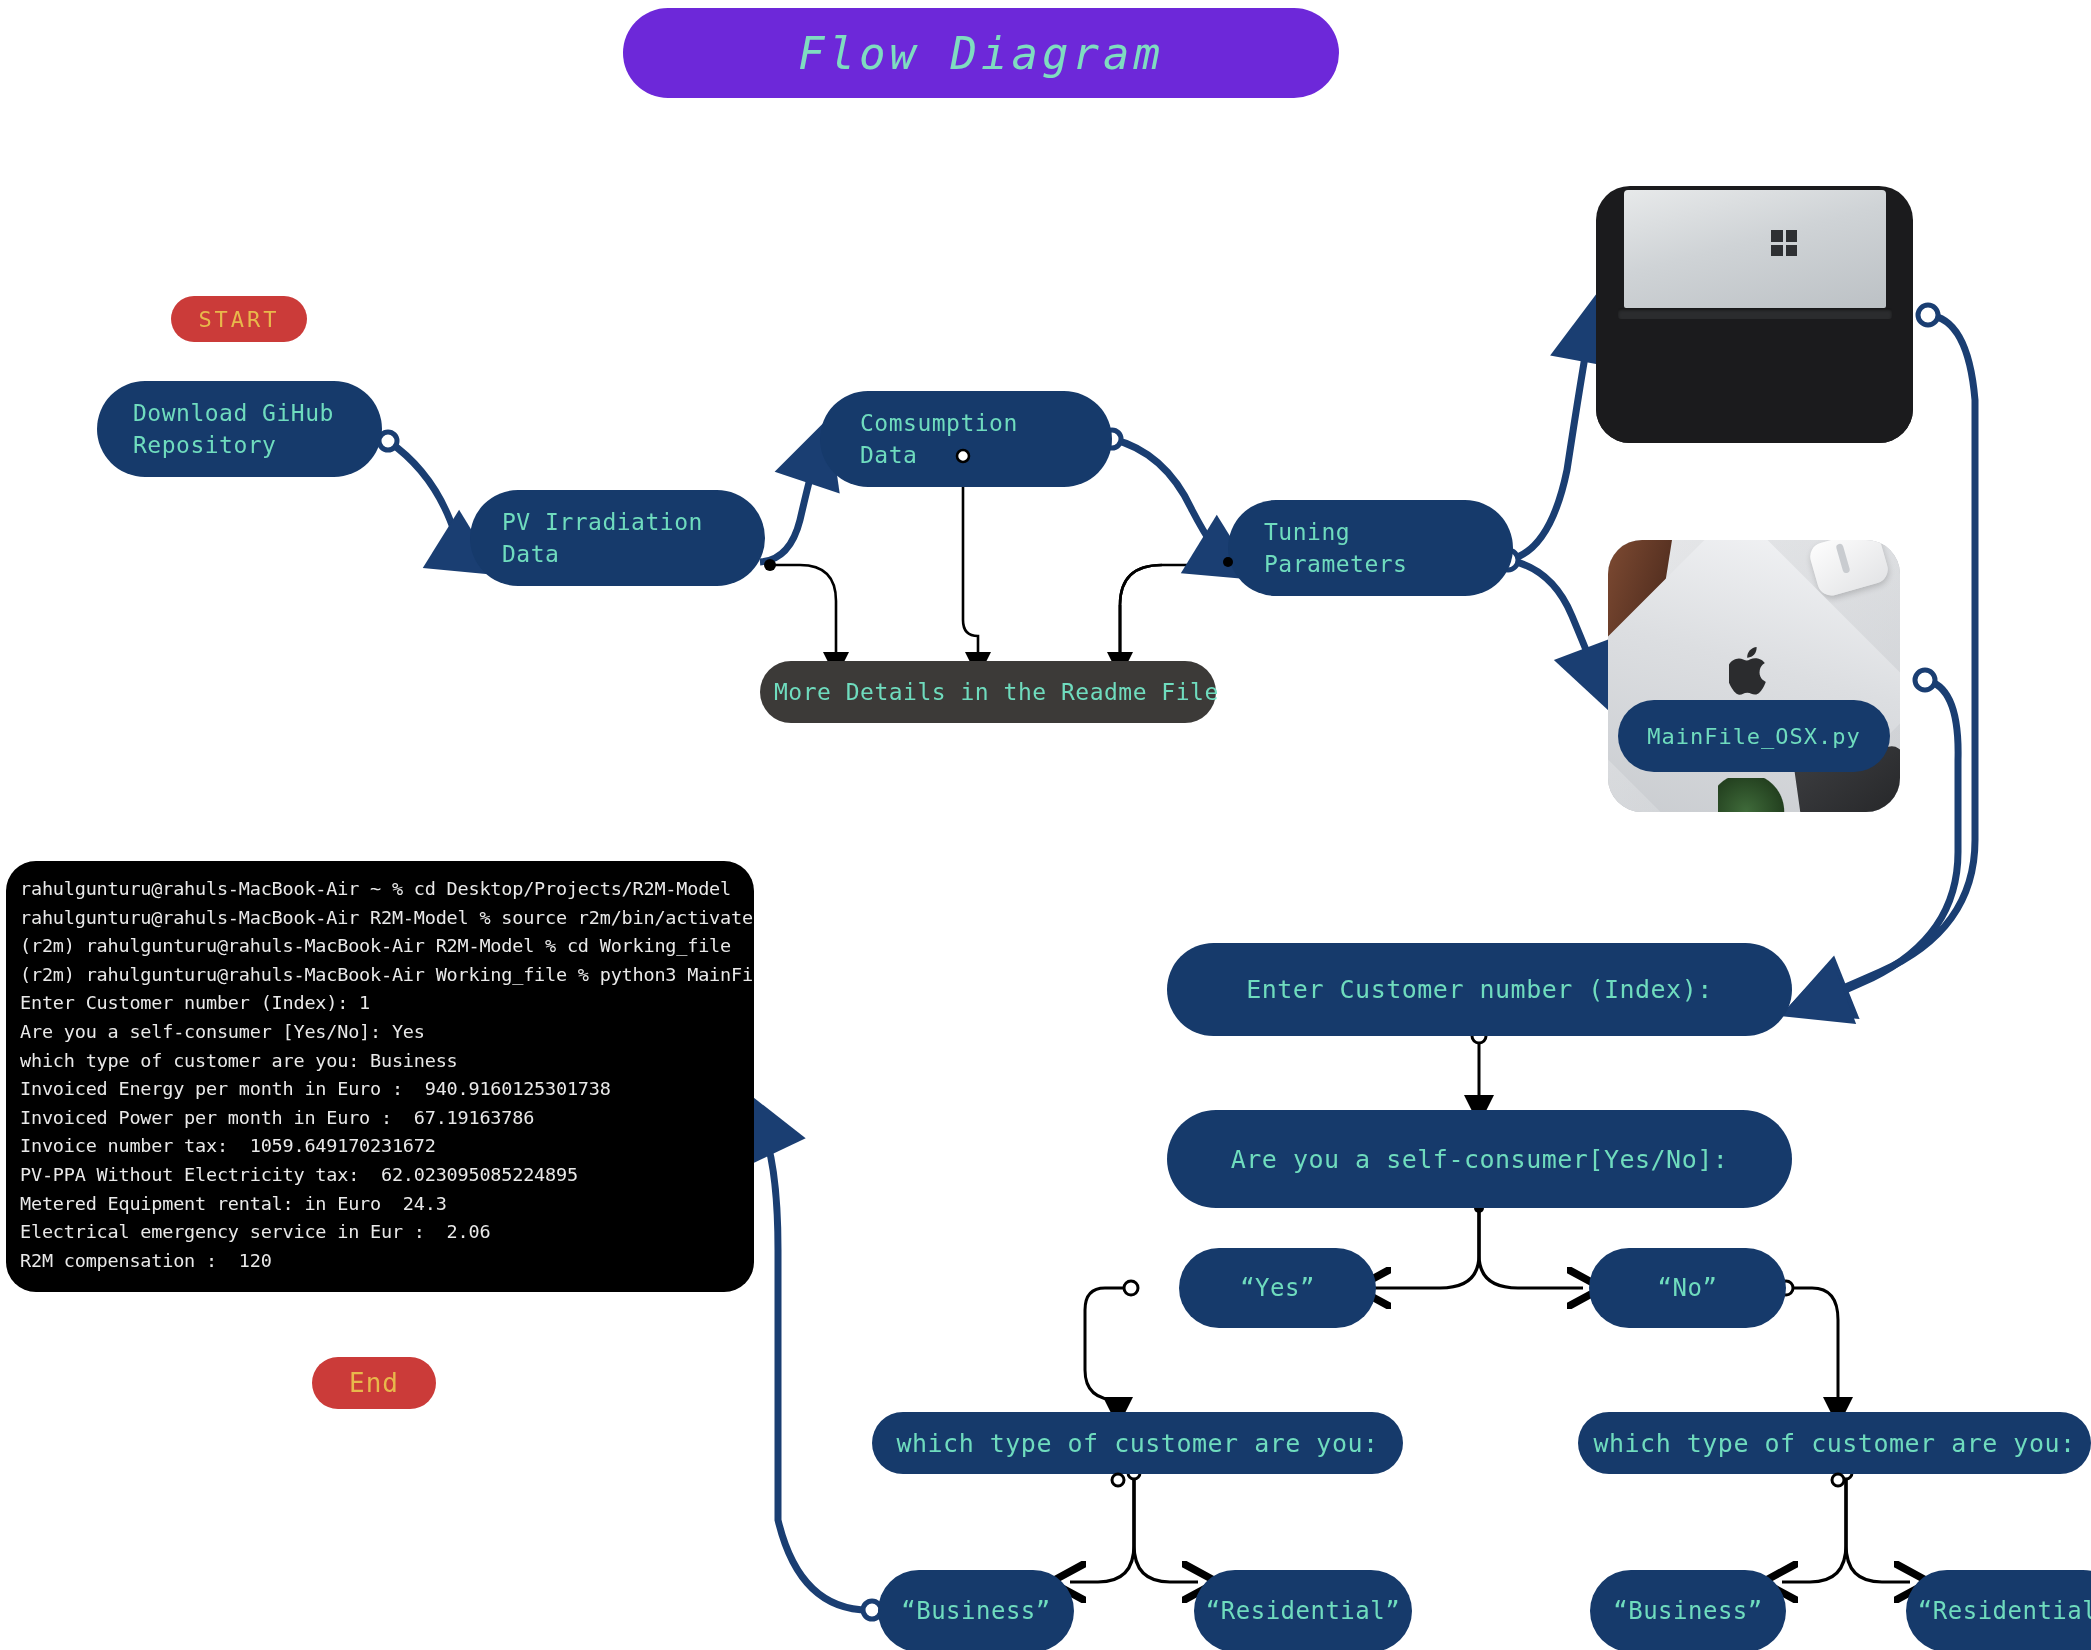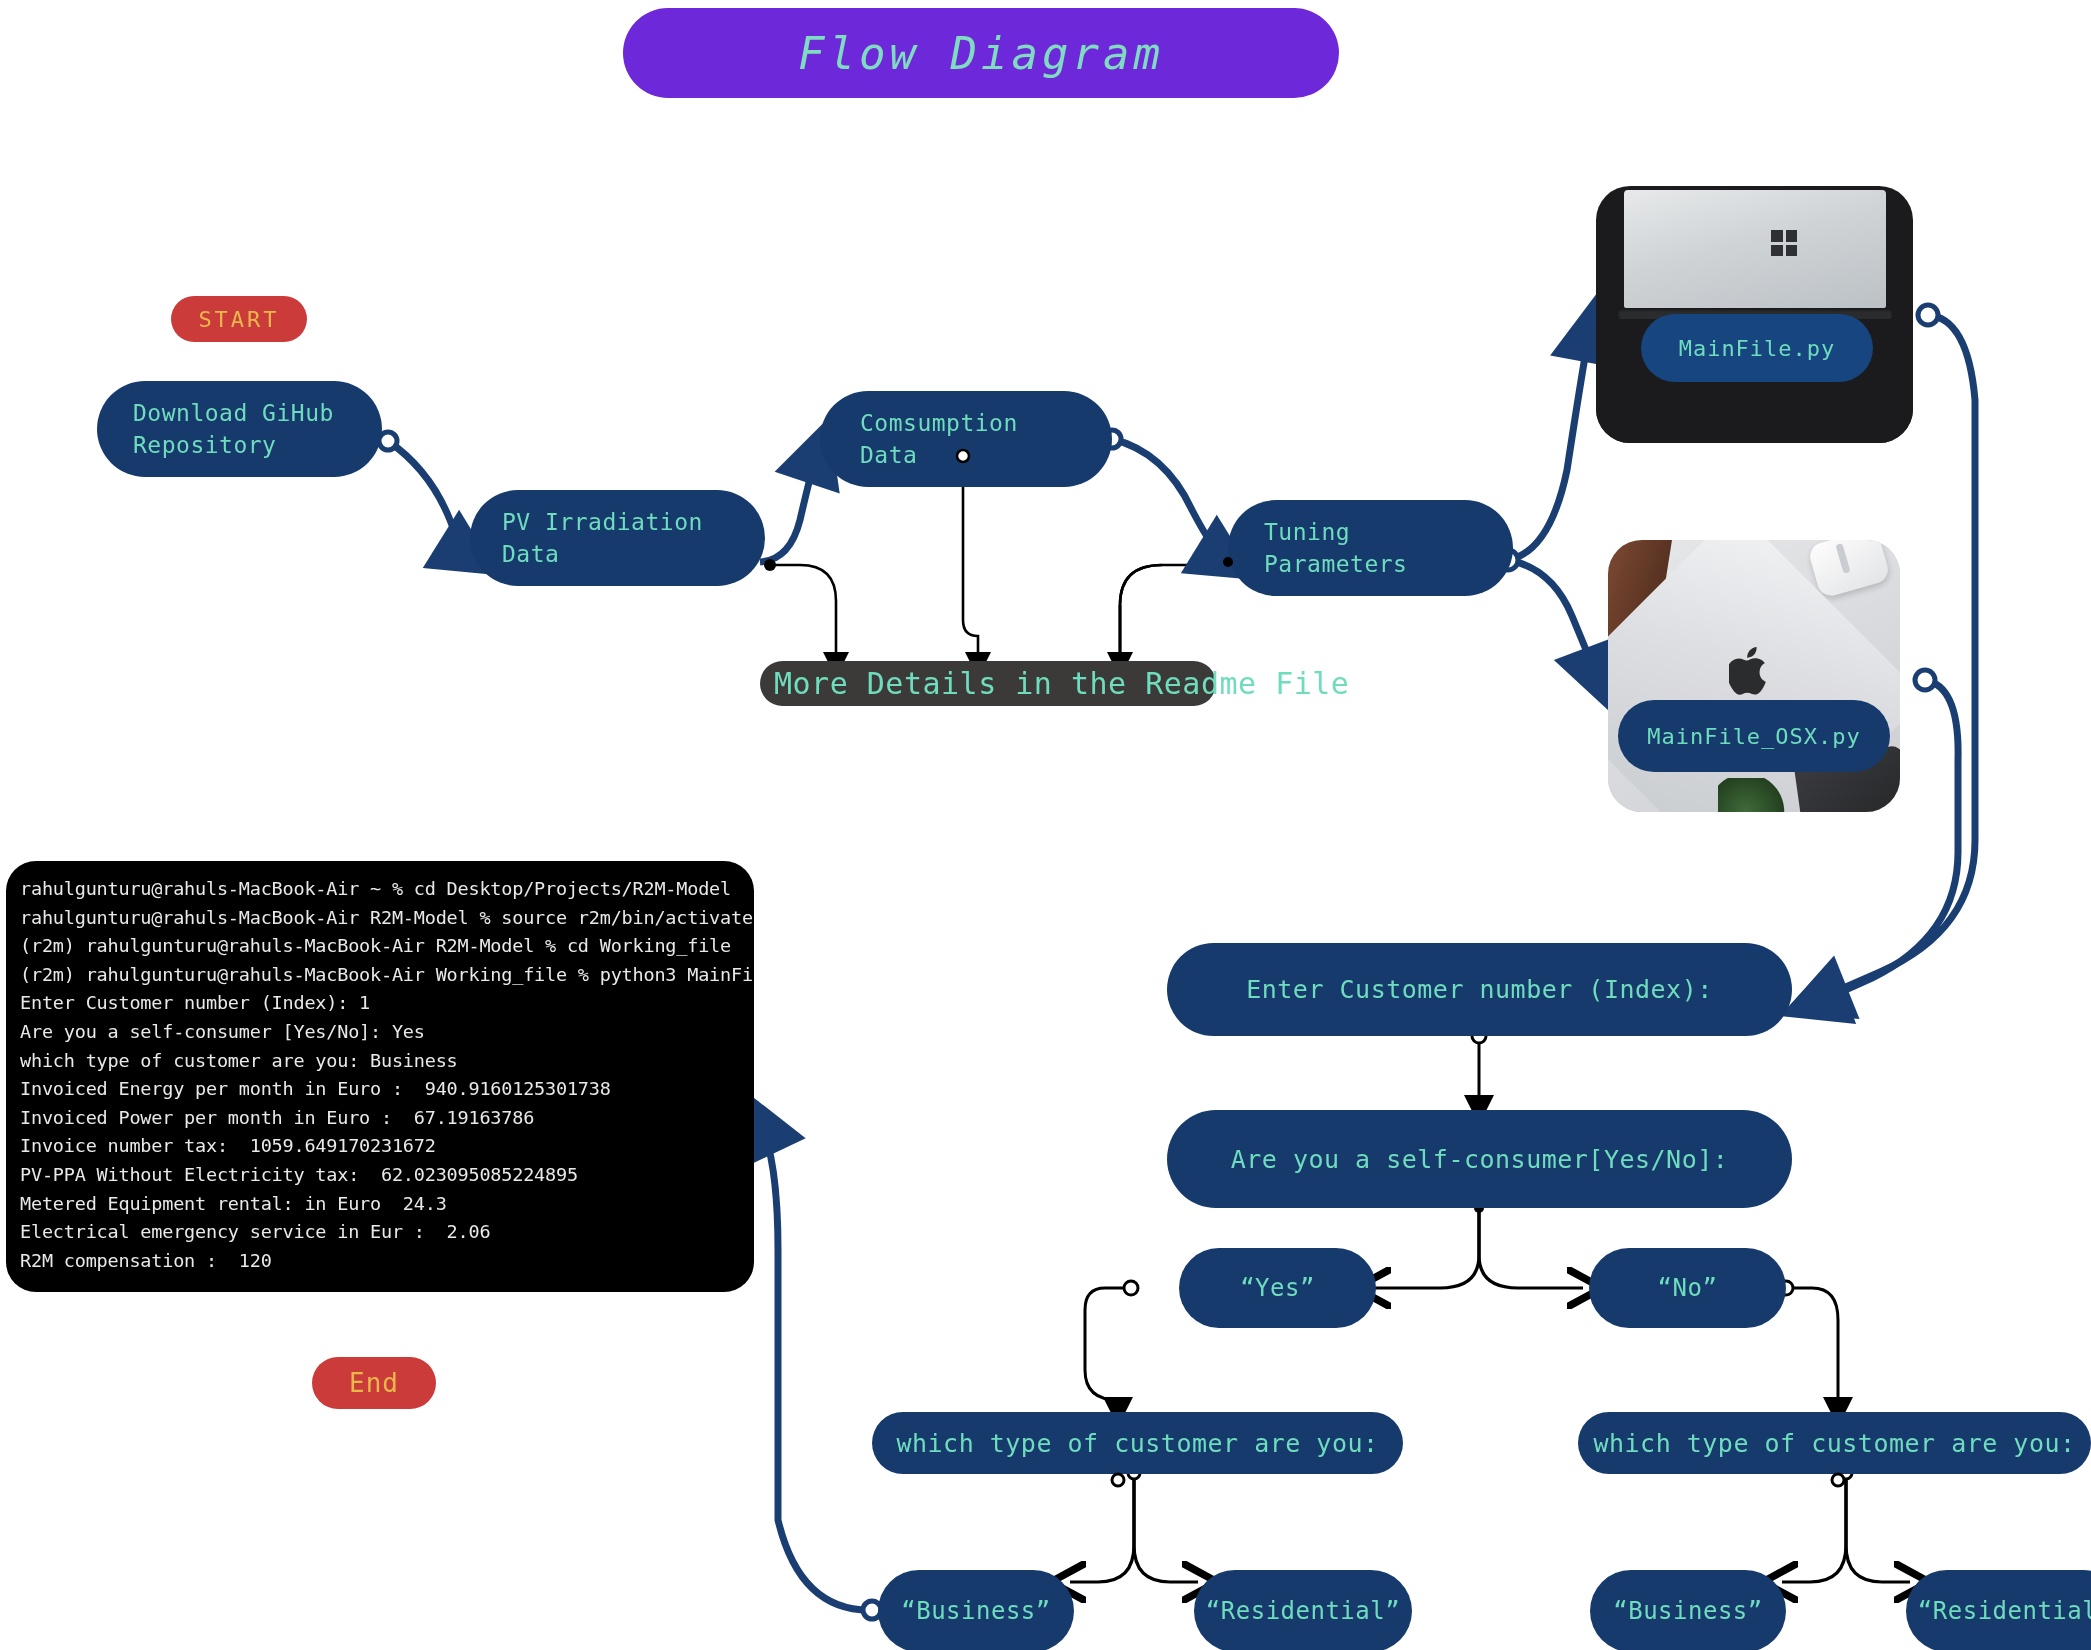--- a/index.html
+++ b/index.html
@@ -231,38 +231,35 @@
   <div class="node left" style="left:820px;top:391px;width:292px;height:96px;padding-left:40px;font-size:23px;line-height:32px;">
     <span class="txt">Comsumption
 Data</span>
   </div>
 
   <div class="node left" style="left:1228px;top:500px;width:285px;height:96px;padding-left:36px;font-size:23px;line-height:32px;">
     <span class="txt">Tuning
 Parameters</span>
   </div>
 
-  <div class="node left" id="node-readme" style="left:760px;top:661px;width:456px;height:45px;padding-left:14px;font-size:30px;">
+  <div class="node left" id="node-readme" style="left:760px;top:661px;width:456px;height:62px;padding-left:14px;font-size:23px;">
     <span class="txt">More Details in the Readme File</span>
   </div>
 
   <div class="device" id="dev-win">
     <div class="base"></div>
     <div class="lid">
       <div class="winlogo">
         <i></i>
           <i></i>
           <i></i>
           <i></i>
       </div>
     </div>
     <div class="hinge"></div>
-    <div class="pill" id="pill-win">
-      <span>MainFile.py</span>
-    </div>
   </div>
 
   <div class="device" id="dev-mac">
     <div class="desk"></div>
     <div class="wood"></div>
     <div class="airpods"></div>
     <div class="lidmac"></div>
     <div class="applelogo">
       <svg viewBox="0 0 46 52" width="46" height="52" aria-hidden="true">
         <path fill="#2b2c2e" d="M30.6 27.3c-.1-6.1 5-9 5.2-9.2-2.8-4.1-7.2-4.7-8.8-4.8-3.7-.4-7.3 2.2-9.2 2.2-1.9 0-4.8-2.1-7.9-2.1-4 .1-7.8 2.4-9.9 6-4.2 7.3-1.1 18.2 3 24.2 2 2.9 4.4 6.2 7.5 6.1 3-.1 4.2-2 7.8-2 3.6 0 4.7 2 7.9 1.9 3.3-.1 5.3-3 7.3-5.9 2.3-3.4 3.2-6.7 3.3-6.9-.1 0-6.3-2.4-6.3-9.5z"></path>

